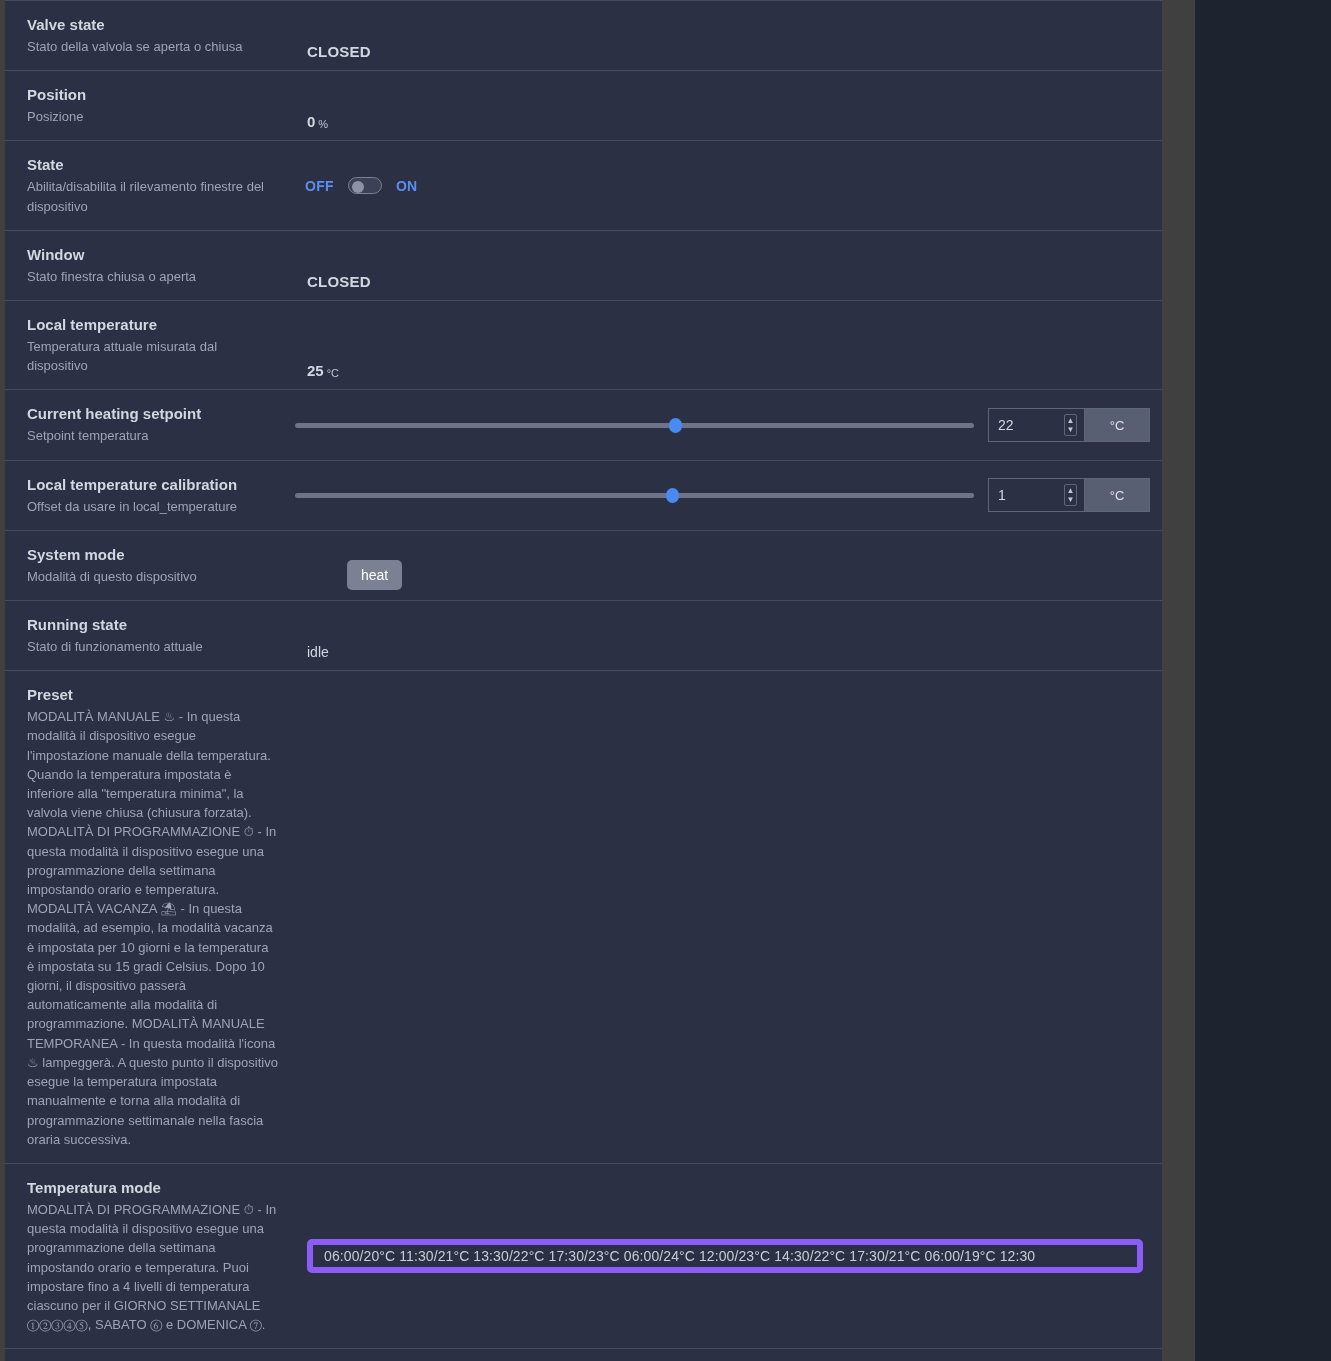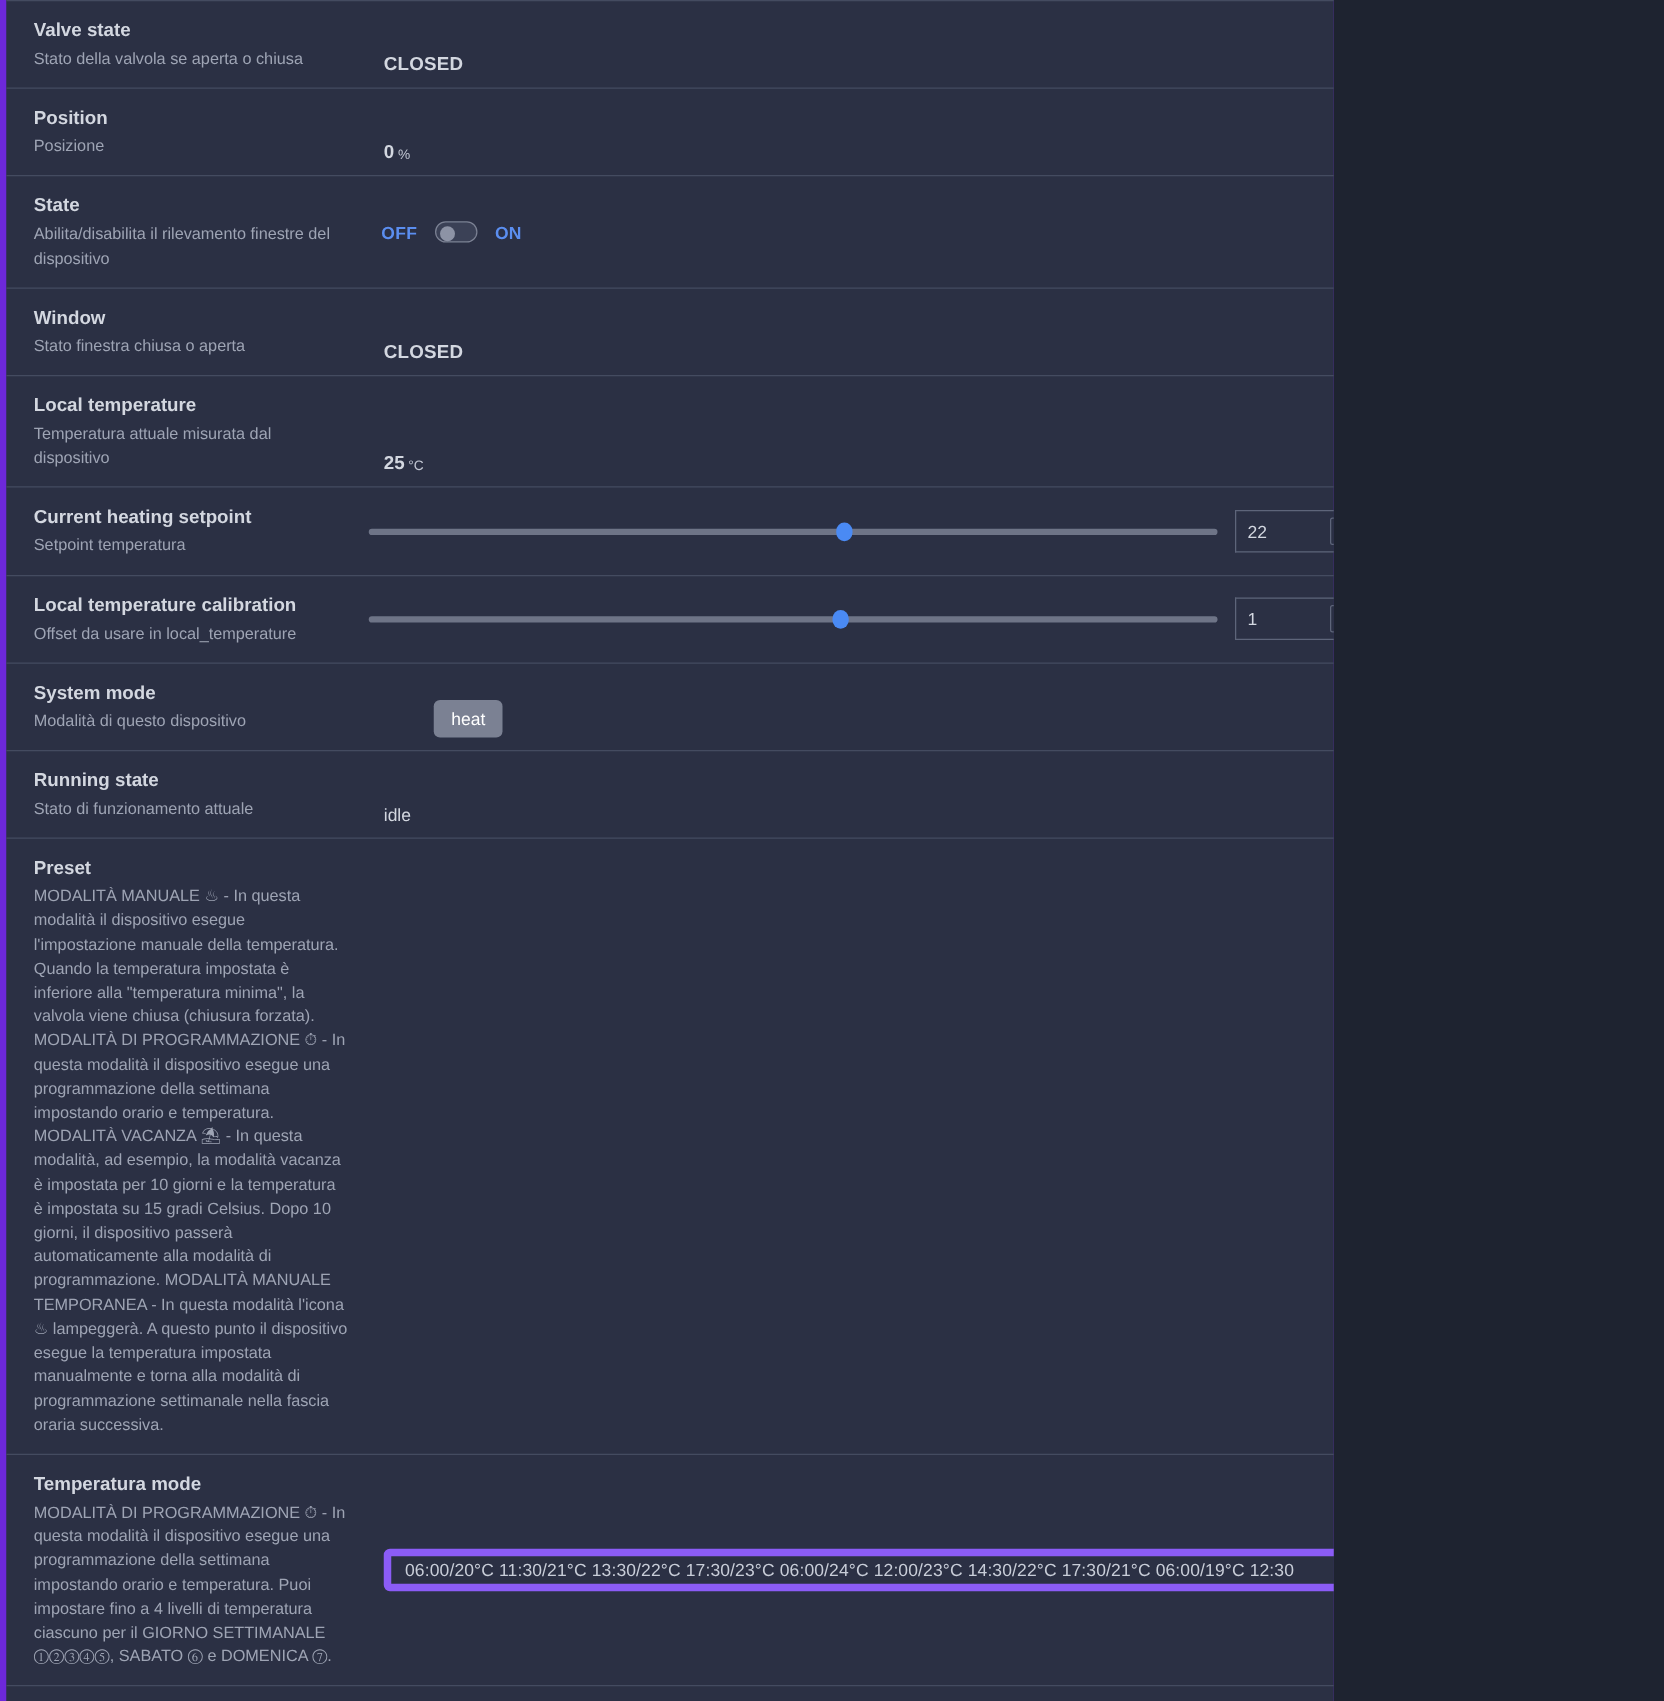--- a/index.html
+++ b/index.html
@@ -3,23 +3,23 @@
 <meta charset="utf-8">
 <style>
   * { box-sizing: border-box; }
   html, body {
     margin: 0; padding: 0;
     background: #1e2330;
     font-family: "Liberation Sans", sans-serif;
   }
   #page {
     position: relative;
-    width: 1067px;
+    width: 1195px;
     height: 1361px;
-    background: #6d28d9;
+    background: #404040;
     overflow: hidden;
   }
   .card {
     position: absolute;
     left: 5px; top: 0;
     width: 1157px;
     min-height: 1361px;
     background: #2b3044;
   }
   

